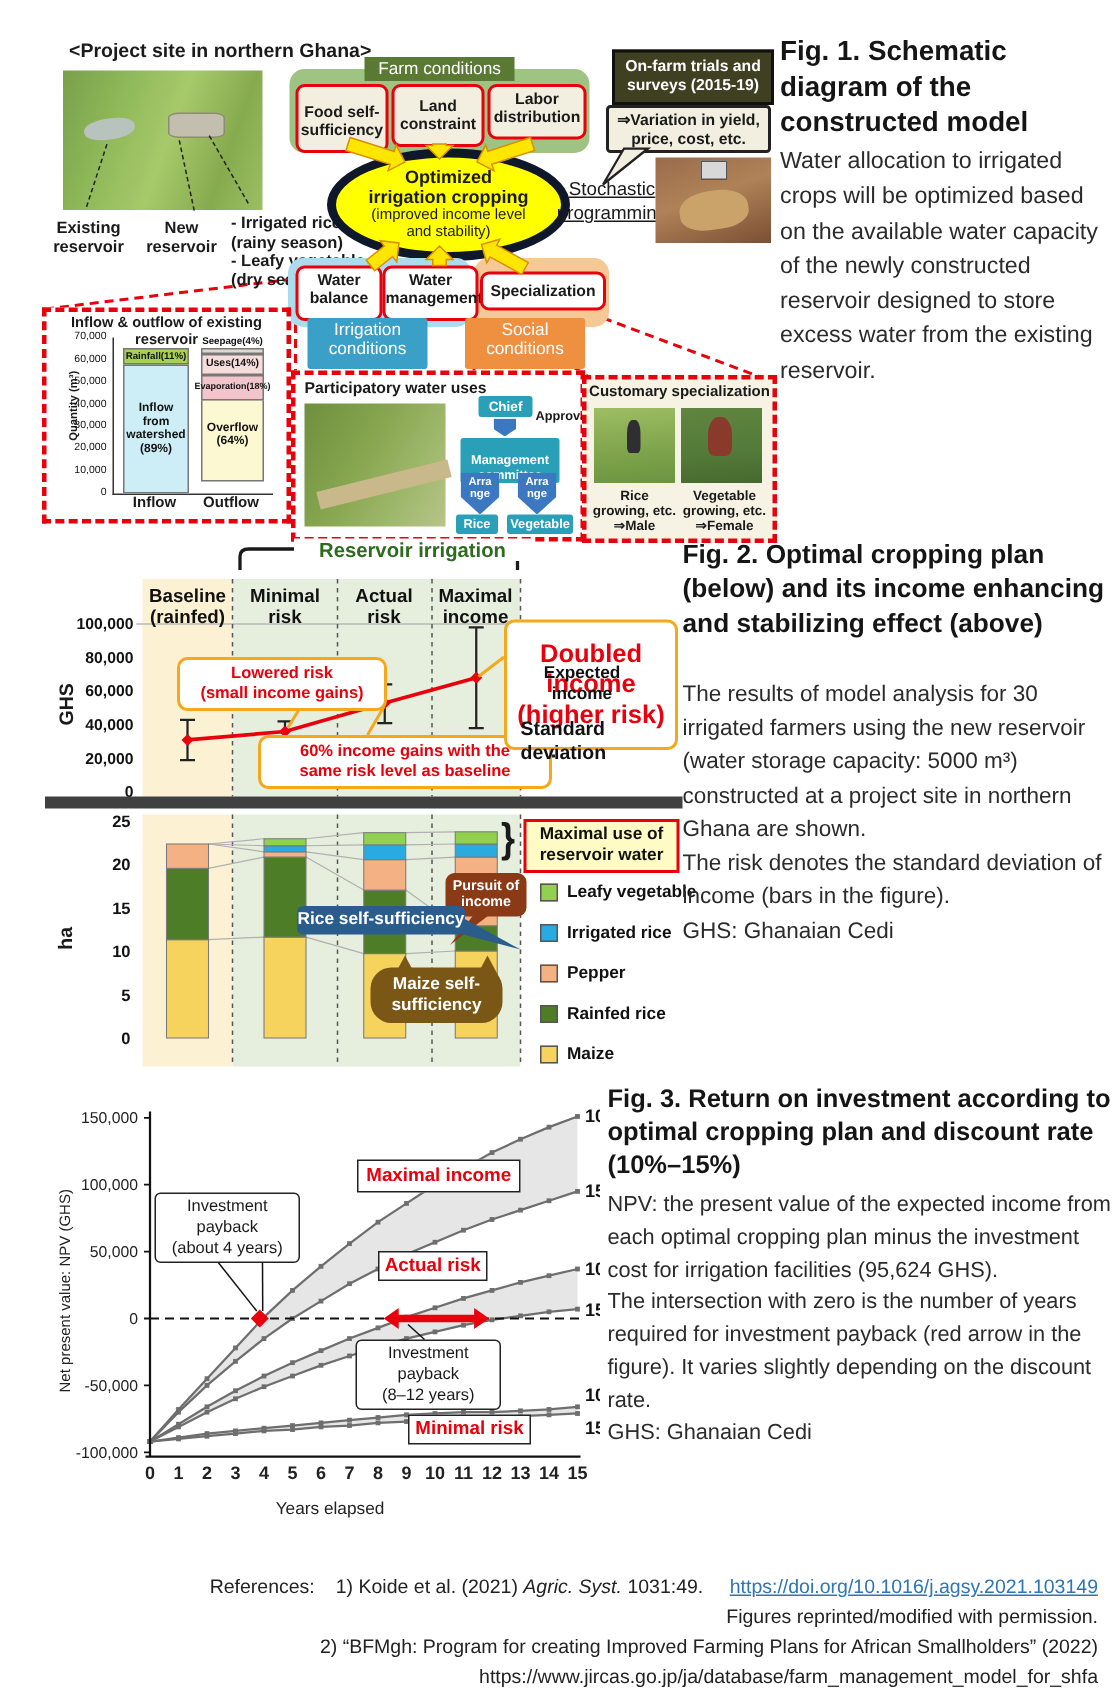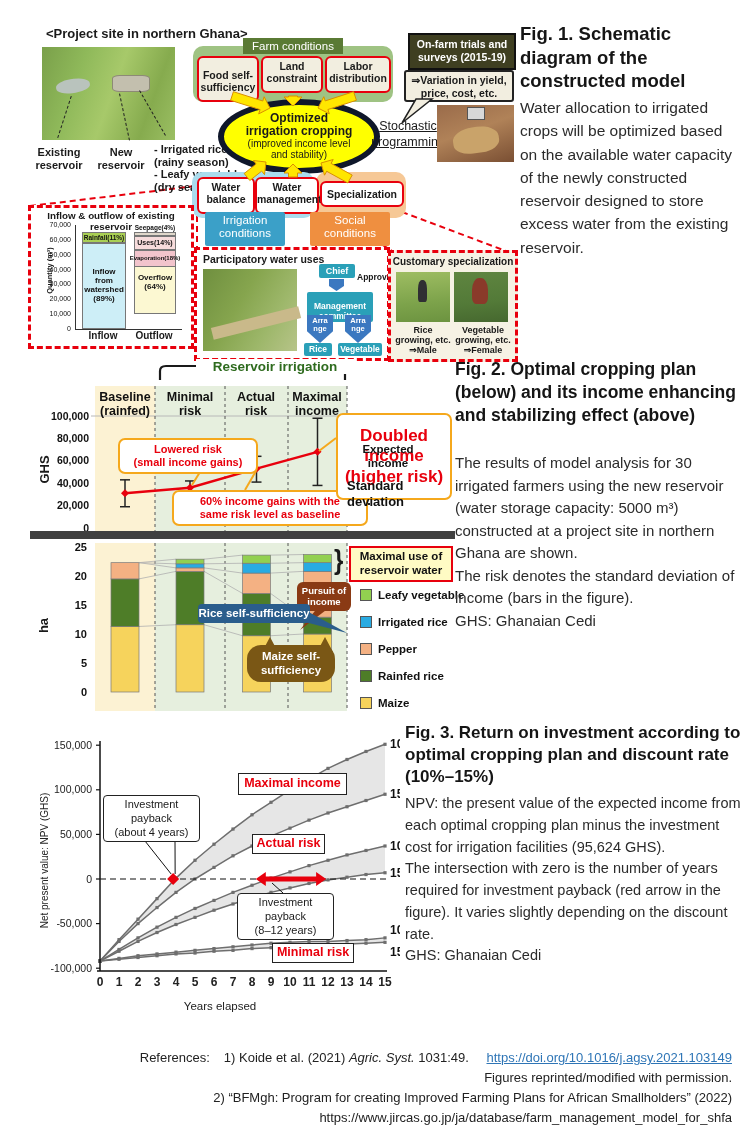--- a/index.html
+++ b/index.html
@@ -66,21 +66,21 @@
 reservoir</div>
     <div class="abs b pre" style="left:154px;top:143px;width:112px;font-size:11px;line-height:1.15">- Irrigated rice
 (rainy season)
 - Leafy vegetable
 (dry season)</div>
 
     <div class="abs grpbox" style="left:193px;top:46px;width:200px;height:56px;background:#9fc383"></div>
     <div class="abs ctr" style="left:243px;top:38px;width:100px;height:16px;background:#5a7a34;color:#fff;font-size:11.5px;line-height:16px">Farm conditions</div>
     <div class="abs crebox pre" style="left:197px;top:56px;width:58px;height:30px;font-size:10.5px;padding-top:12px">Food self-
 sufficiency</div>
-    <div class="abs crebox pre" style="left:261px;top:56px;width:58px;height:30px;font-size:10.5px;padding-top:3px">Land
+    <div class="abs crebox pre" style="left:261px;top:56px;width:58px;height:30px;font-size:10.5px;padding-top:8px">Land
 constraint</div>
     <div class="abs crebox pre" style="left:325px;top:56px;width:62px;height:30px;font-size:10.5px;padding-top:3px">Labor
 distribution</div>
 
     <div class="abs ctr" style="left:218px;top:99px;width:150px;height:62px;background:#ffff00;border:6px solid #0f172a;border-radius:50%;padding-top:1px">
       <div class="b pre" style="font-size:12px;line-height:1.1;margin-top:6px">Optimized
 irrigation cropping</div>
       <div class="pre" style="font-size:10px;line-height:1.1">(improved income level
 and stability)</div>
     </div>
@@ -111,21 +111,21 @@
     <div class="abs dashred" style="left:28px;top:205px;width:160px;height:138px">
       <div class="b ctr" style="font-size:9.8px;margin-top:2px">Inflow &amp; outflow of existing reservoir</div>
       <div class="abs b ctr" style="left:-34px;top:58px;width:104px;font-size:7.5px;transform:rotate(-90deg)">Quantity (m³)</div>
       <div class="abs" id="inflow-plot" style="left:44px;top:17px;width:106px;height:104px;border-left:1px solid #333;border-bottom:1px solid #333">
           <div style="position: absolute; left: 6px; bottom: 0px; width: 44px; height: 85.9486px; background: rgb(205, 238, 247); border: 1px solid rgb(119, 119, 119); box-sizing: border-box; display: flex; align-items: center; justify-content: center; text-align: center;">
             <div style="font-weight: bold; font-size: 8px; line-height: 1.1; color: rgb(17, 17, 17);">Inflow from watershed (89%)</div>
           </div>
           <div style="position: absolute; left: 6px; bottom: 85.9486px; width: 44px; height: 10.6229px; background: rgb(169, 207, 84); border: 1px solid rgb(119, 119, 119); box-sizing: border-box; display: flex; align-items: center; justify-content: center; text-align: center;">
             <div style="font-weight: bold; font-size: 6.5px; line-height: 1.1; color: rgb(17, 17, 17);">Rainfall(11%)</div>
           </div>
-          <div style="position: absolute; left: 58px; bottom: 15px; width: 42px; height: 61.8057px; background: rgb(252, 248, 210); border: 1px solid rgb(119, 119, 119); box-sizing: border-box; display: flex; align-items: center; justify-content: center; text-align: center;">
+          <div style="position: absolute; left: 58px; bottom: 8px; width: 42px; height: 61.8057px; background: rgb(252, 248, 210); border: 1px solid rgb(119, 119, 119); box-sizing: border-box; display: flex; align-items: center; justify-content: center; text-align: center;">
             <div style="font-weight: bold; font-size: 8px; line-height: 1.1; color: rgb(17, 17, 17);">Overflow (64%)</div>
           </div>
           <div style="position: absolute; left: 58px; bottom: 61.8057px; width: 42px; height: 17.3829px; background: rgb(242, 196, 204); border: 1px solid rgb(119, 119, 119); box-sizing: border-box; display: flex; align-items: center; justify-content: center; text-align: center;">
             <div style="font-weight: bold; font-size: 6px; line-height: 1.1; color: rgb(17, 17, 17);">Evaporation(18%)</div>
           </div>
           <div style="position: absolute; left: 58px; bottom: 79.1886px; width: 42px; height: 13.52px; background: rgb(247, 220, 220); border: 1px solid rgb(119, 119, 119); box-sizing: border-box; display: flex; align-items: center; justify-content: center; text-align: center;">
             <div style="font-weight: bold; font-size: 7px; line-height: 1.1; color: rgb(17, 17, 17);">Uses(14%)</div>
           </div>
           <div style="position: absolute; left: 58px; bottom: 92.7086px; width: 42px; height: 3.86286px; background: rgb(224, 216, 203); border: 1px solid rgb(119, 119, 119); box-sizing: border-box; display: flex; align-items: center; justify-content: center; text-align: center;"></div>
           <div style="position: absolute; left: 54px; bottom: 97.5714px; width: 50px; text-align: center; font-weight: bold; font-size: 6.5px; color: rgb(17, 17, 17);">Seepage(4%)</div>

